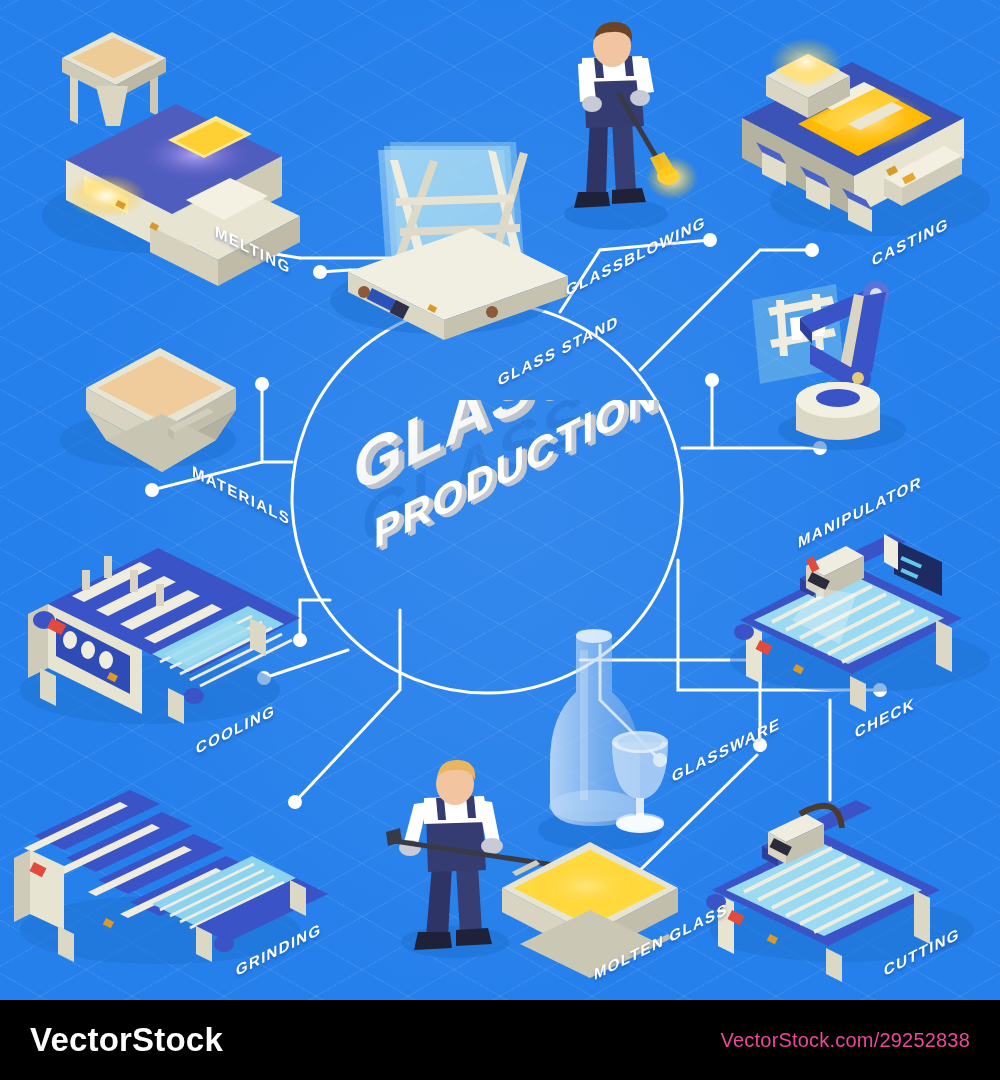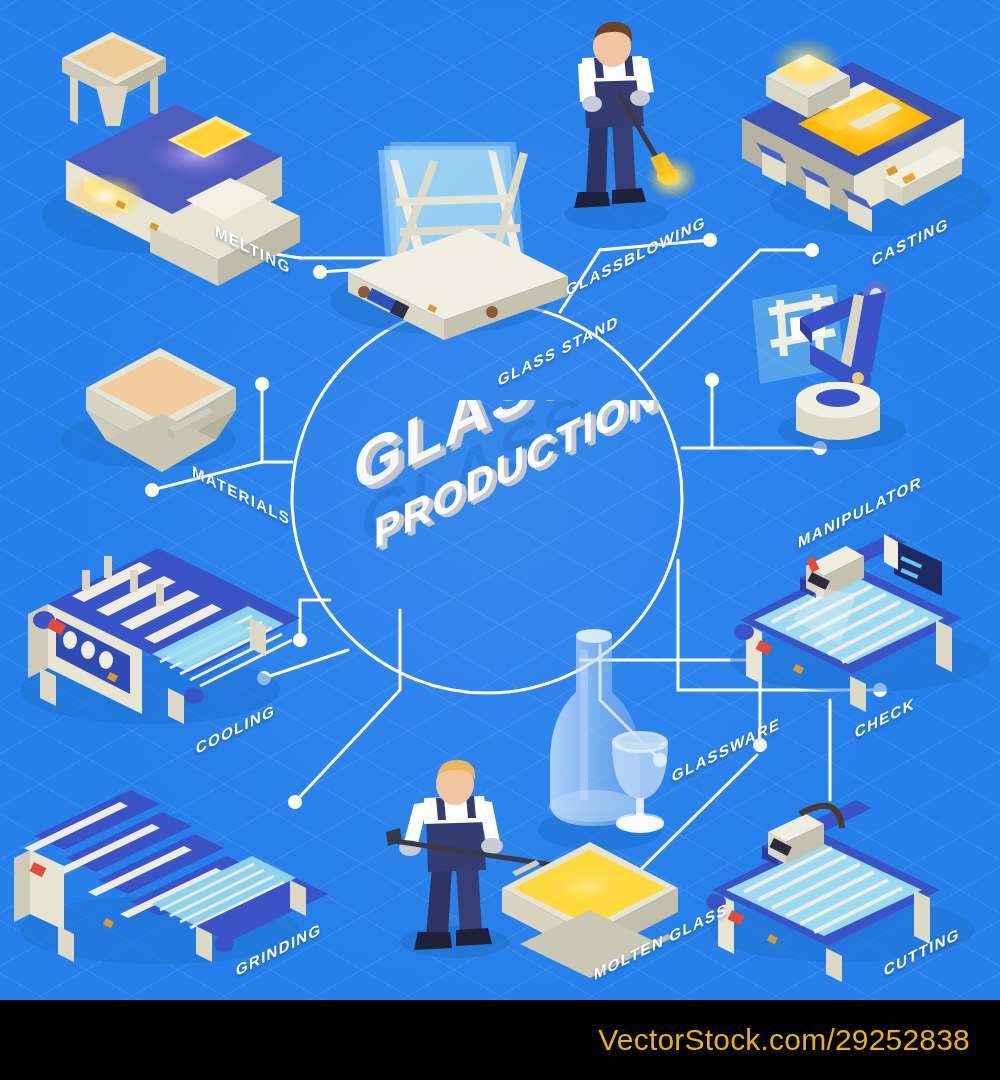--- a/index.html
+++ b/index.html
@@ -51,21 +51,21 @@
   #footer{
     position:absolute;left:0;top:1000px;
     width:1000px;height:80px;background:#000;
   }
   #footer .fl{
     position:absolute;left:30px;top:50%;transform:translateY(-50%);
     color:#fff;font-size:33px;font-weight:bold;letter-spacing:.2px;
   }
   #footer .fr{
     position:absolute;right:30px;top:50%;transform:translateY(-50%);
-    color:#eab308;font-size:30px;letter-spacing:.2px;
+    color:#ec4899;font-size:20px;letter-spacing:.2px;
   }
 </style>
 </head>
 <body>
 
 <div id="stage">
 
   <div id="grid"></div>
   <div id="vignette"></div>
 
@@ -596,16 +596,17 @@
     <text x="34" y="104" font-family="Liberation Sans, sans-serif" font-size="62" font-weight="bold" letter-spacing="2" fill="url(#ttop)" transform="matrix(1,-0.5,0,1.06,0,0)">GLASS</text>
 
     <g fill="#C4C9D1">
       <text x="54" y="166" font-family="Liberation Sans, sans-serif" font-size="40" font-weight="bold" letter-spacing="1.5" transform="matrix(1,-0.5,0,1.06,5,3)">PRODUCTION</text>
       <text x="54" y="166" font-family="Liberation Sans, sans-serif" font-size="40" font-weight="bold" letter-spacing="1.5" transform="matrix(1,-0.5,0,1.06,3,2)">PRODUCTION</text>
     </g>
     <text x="54" y="166" font-family="Liberation Sans, sans-serif" font-size="40" font-weight="bold" letter-spacing="1.5" fill="#FFFFFF" transform="matrix(1,-0.5,0,1.06,0,0)">PRODUCTION</text>
   </svg>
 
   <div id="footer">
+    <div class="fl">VectorStock</div>
     <div class="fr">VectorStock.com/29252838</div>
   </div>
 
 </div>
 
 </body></html>

